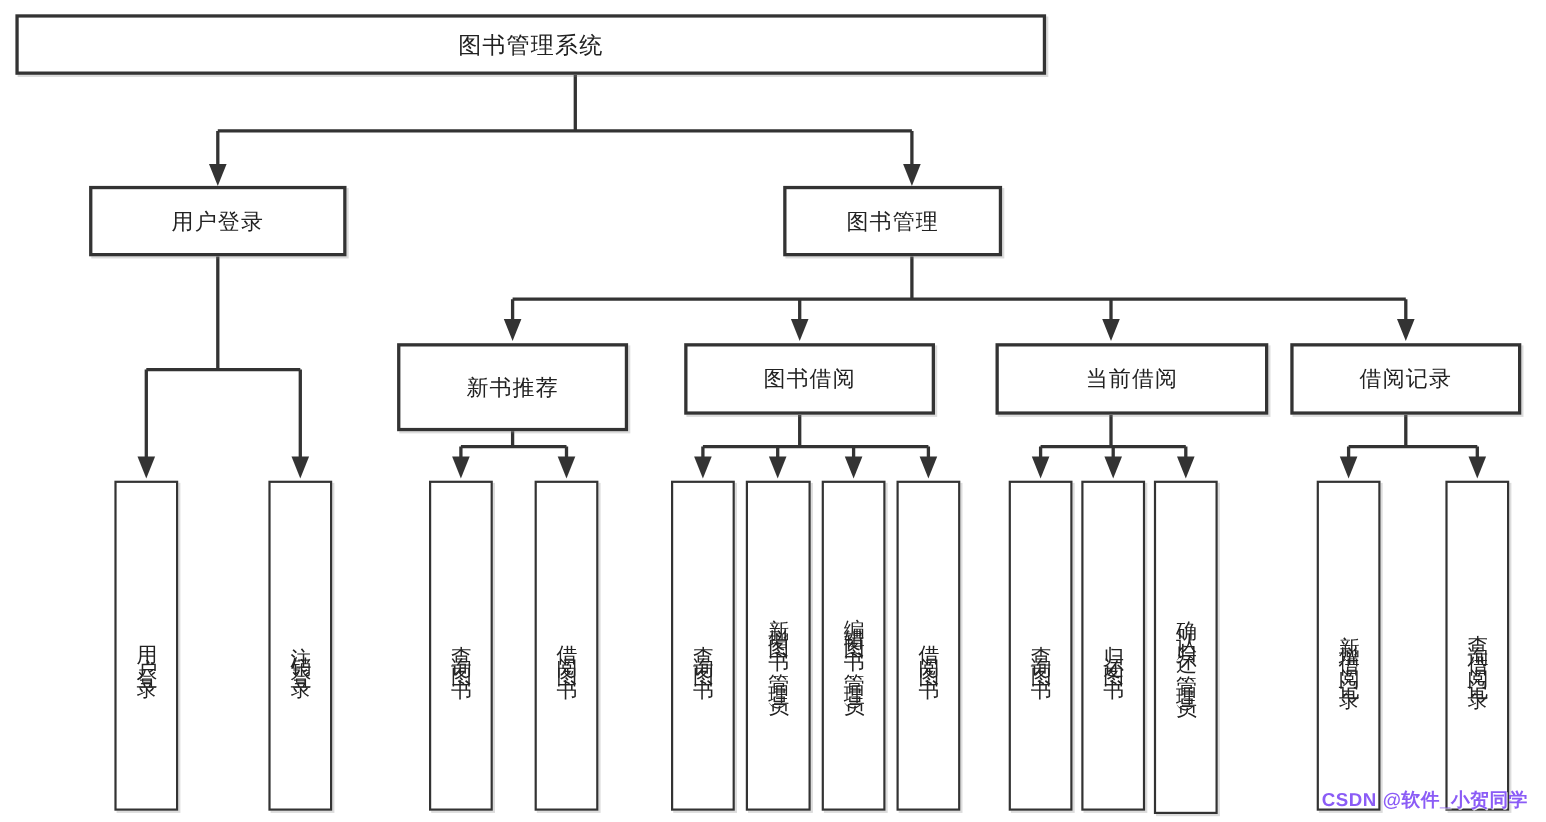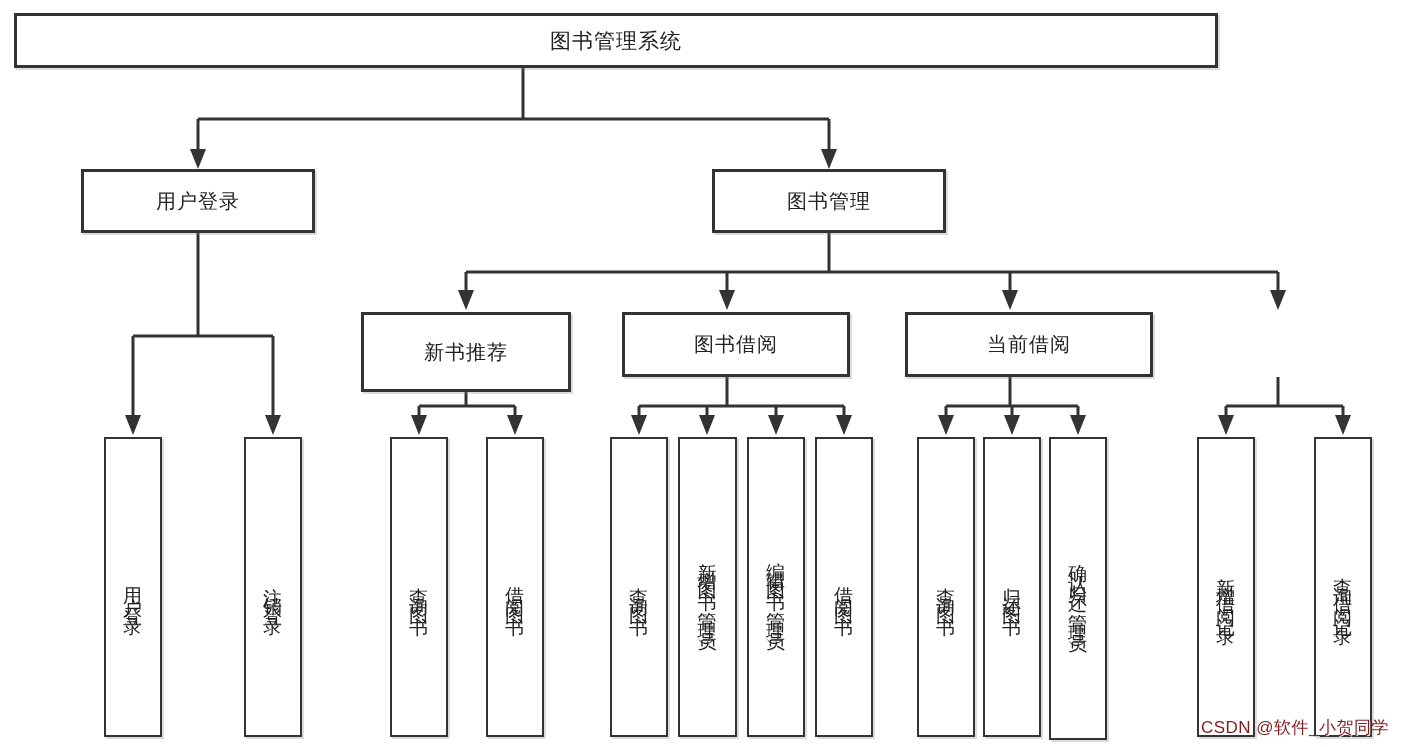--- a/index.html
+++ b/index.html
@@ -18,22 +18,23 @@
   .box .hlabel{font-size:20px;letter-spacing:1px;white-space:nowrap;}
   .root .hlabel{font-size:21px;}
   .leaf{border-width:2.5px;}
   .vlabel{
     writing-mode:vertical-rl;text-orientation:mixed;
     font-size:19px;line-height:1;letter-spacing:10px;margin-bottom:-10px;
     color:#222222;white-space:nowrap;
   }
   .watermark{
     position:absolute;right:16px;bottom:8px;
-    font-size:17px;color:#7f1d1d;letter-spacing:0.5px;z-index:5;
+    font-size:17px;color:#8b5cf6;letter-spacing:0.5px;z-index:5;
     text-shadow:1px 1px 0 rgba(255,255,255,0.9);
+    font-weight:bold;
   }
 </style>
 </head>
 <body>
 
 <div class="canvas">
 
   <svg class="connectors" viewBox="0 0 1405 747" xmlns="http://www.w3.org/2000/svg">
     <g stroke="#333333" stroke-width="3" fill="none">
 
@@ -69,39 +70,42 @@
       <polygon points="768,415 784,415 776,435"></polygon>
       <polygon points="836,415 852,415 844,435"></polygon>
       <polygon points="938,415 954,415 946,435"></polygon>
       <polygon points="1004,415 1020,415 1012,435"></polygon>
       <polygon points="1070,415 1086,415 1078,435"></polygon>
       <polygon points="1218,415 1234,415 1226,435"></polygon>
       <polygon points="1335,415 1351,415 1343,435"></polygon>
     </g>
   </svg>
 
-  <div class="box root" style="left:14px;top:13px;width:1204px;height:55px;">
+  <div class="box root" style="left:14px;top:13px;width:937px;height:55px;">
     <span class="hlabel">图书管理系统</span>
   </div>
 
   <div class="box" style="left:81px;top:169px;width:234px;height:64px;">
     <span class="hlabel">用户登录</span>
   </div>
-  <div class="box" style="left:712px;top:169px;width:234px;height:64px;">
+  <div class="box" style="left:712px;top:169px;width:199px;height:64px;">
     <span class="hlabel">图书管理</span>
   </div>
 
   <div class="box" style="left:361px;top:312px;width:210px;height:80px;">
     <span class="hlabel">新书推荐</span>
   </div>
   <div class="box" style="left:622px;top:312px;width:228px;height:65px;">
     <span class="hlabel">图书借阅</span>
   </div>
   <div class="box" style="left:905px;top:312px;width:248px;height:65px;">
     <span class="hlabel">当前借阅</span>
+  </div>
+  <div class="box" style="left:1173px;top:312px;width:210px;height:65px;">
+    <span class="hlabel">借阅记录</span>
   </div>
 
   <div class="box leaf" style="left:104px;top:437px;width:58px;height:300px;">
     <span class="vlabel">用户登录</span>
   </div>
   <div class="box leaf" style="left:244px;top:437px;width:58px;height:300px;">
     <span class="vlabel">注销登录</span>
   </div>
 
   <div class="box leaf" style="left:390px;top:437px;width:58px;height:300px;">

